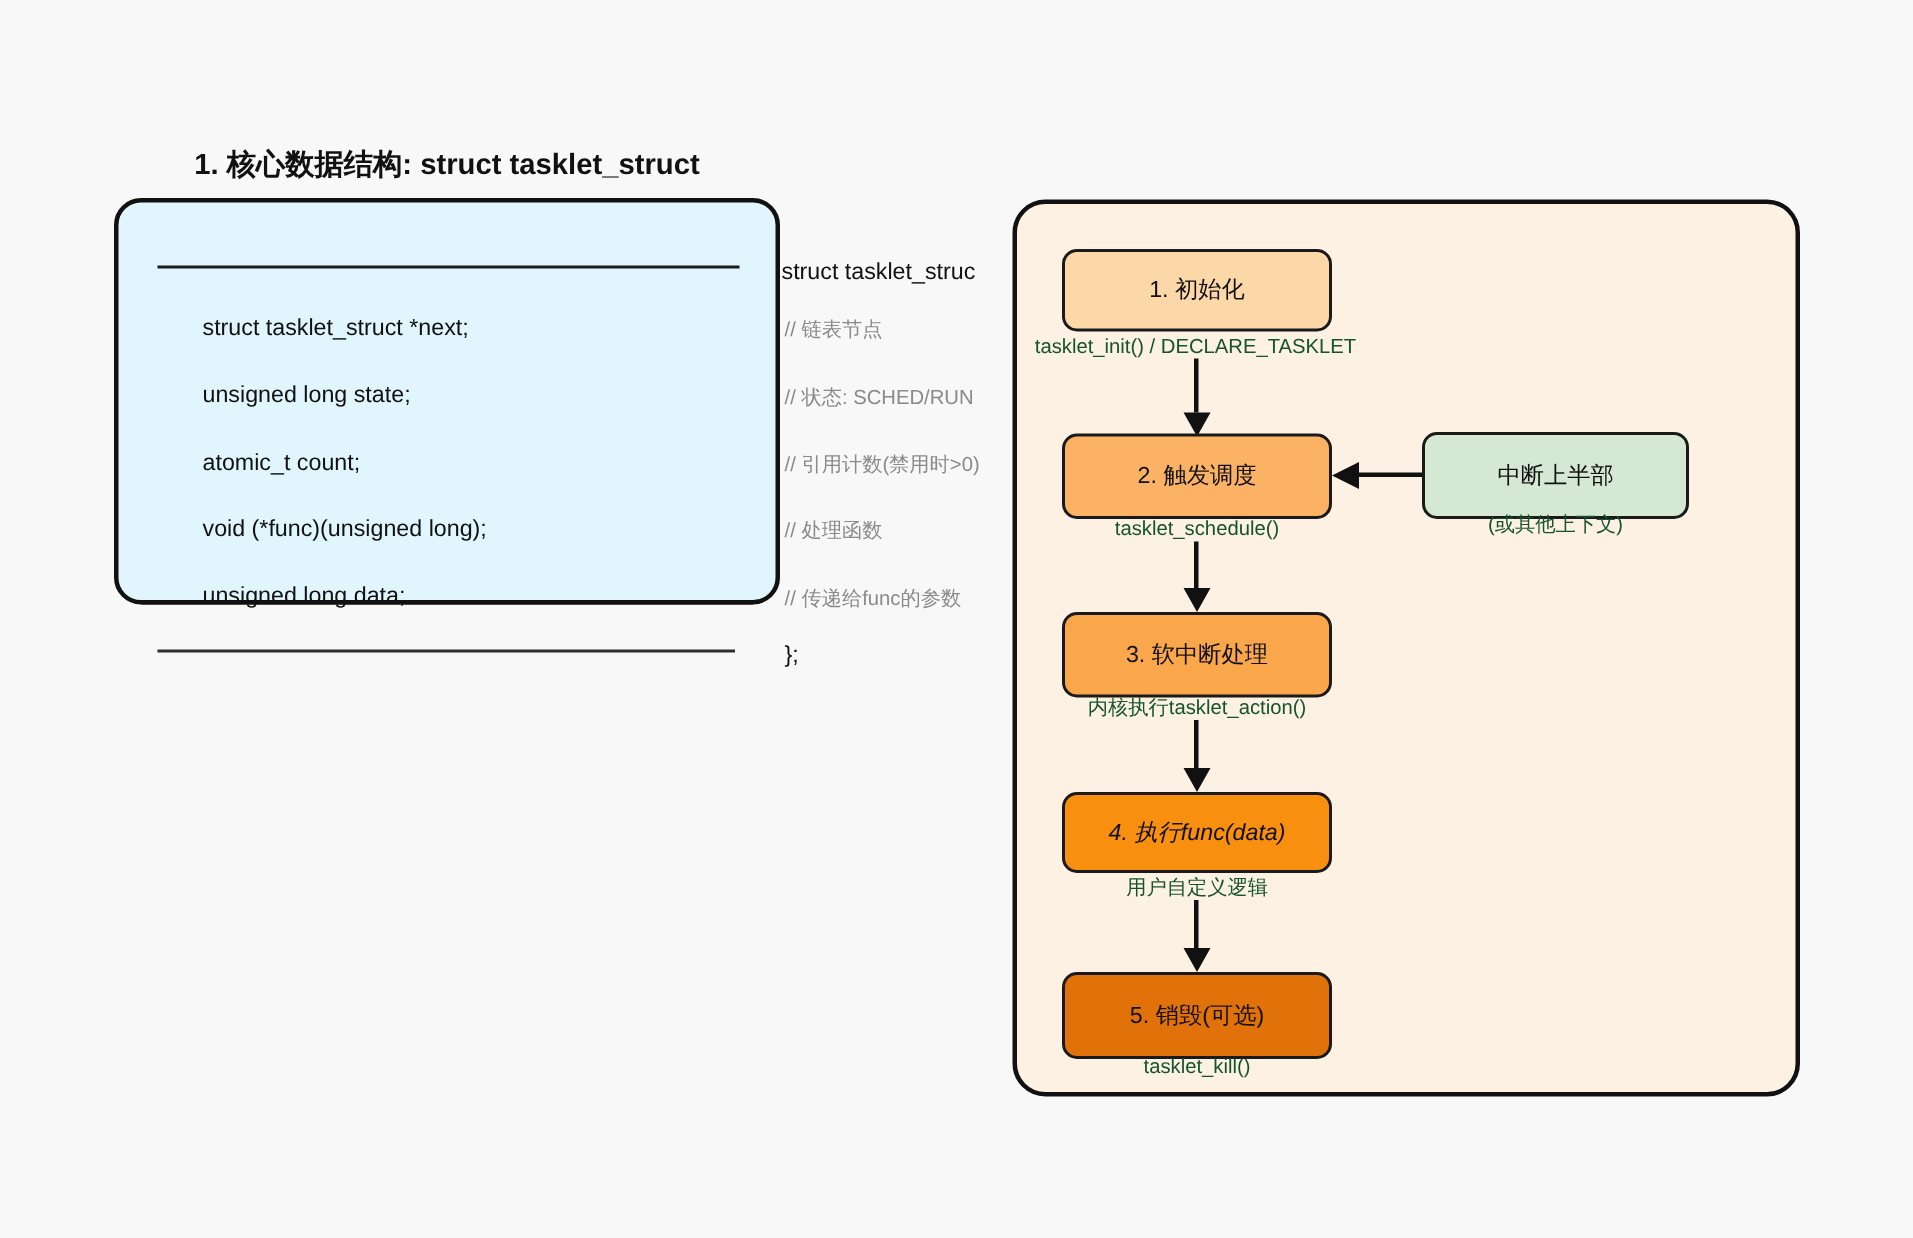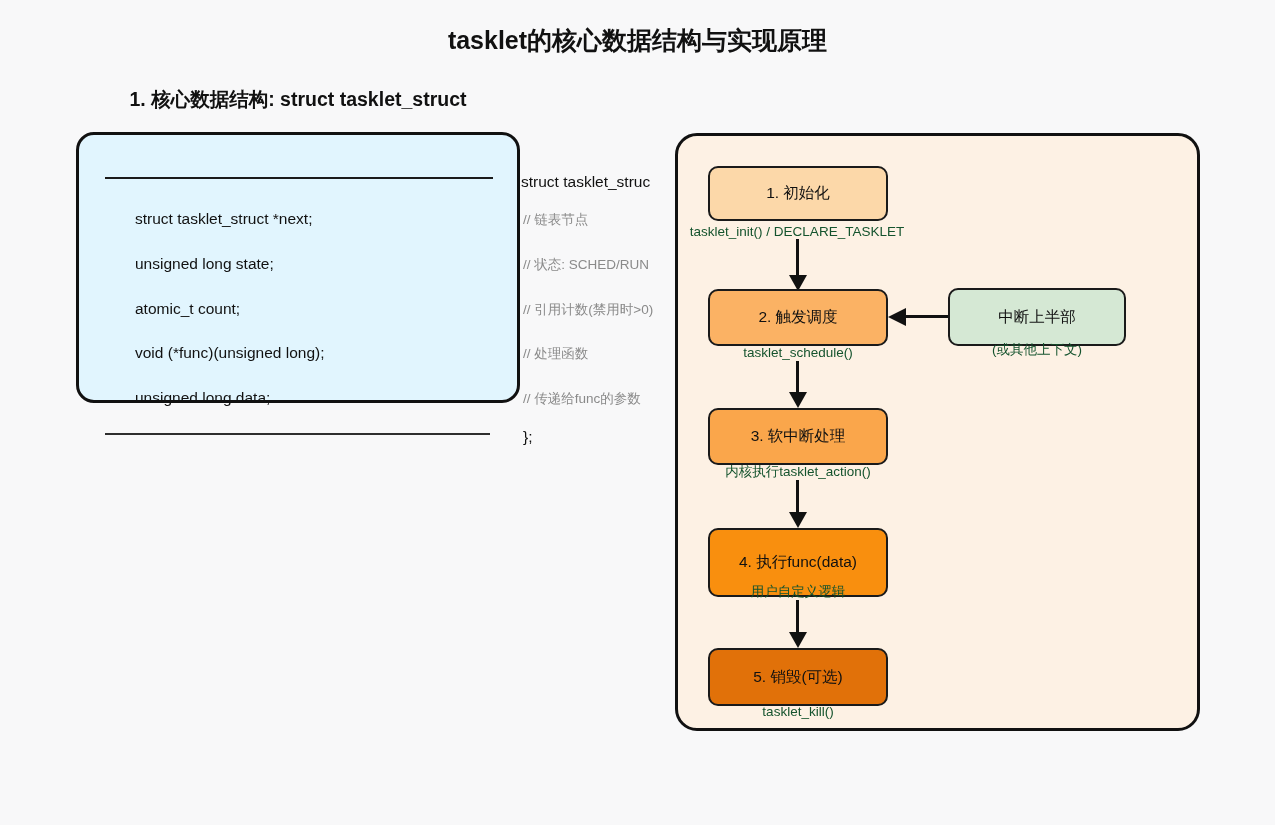--- a/index.html
+++ b/index.html
@@ -20,21 +20,21 @@
 
   .diagram-title{
     left:0;top:24px;width:100%;
     text-align:center;
     font-size:25px;font-weight:bold;color:#111;
   }
   .section-heading{
     font-size:19.5px;font-weight:bold;color:#111;
     text-align:center;white-space:nowrap;
   }
-  #heading-1{left:76px;top:86px;width:444px;}
+  #heading-1{left:76px;top:96px;width:444px;}
   #heading-2{left:675px;top:88px;width:525px;}
 
   
   #struct-box{
     left:76px;top:132px;width:444px;height:271px;
     border:3px solid #111;border-radius:18px;
     box-sizing:border-box;
     z-index:1;
   }
   .sep-line{background:#1a1a1a;height:2px;z-index:2;}
@@ -72,21 +72,21 @@
     position:absolute;
     border:2.5px solid #1a1a1a;border-radius:10px;
     box-sizing:border-box;
     display:flex;align-items:center;justify-content:center;
     font-size:15.5px;color:#111;
     z-index:4;
   }
   #node-1{left:30px;top:30px;width:180px;height:55px;}
   #node-2{left:30px;top:153px;width:180px;height:57px;}
   #node-3{left:30px;top:272px;width:180px;height:57px;}
-  #node-4{left:30px;top:392px;width:180px;height:69px;}
+  #node-4{left:30px;top:392px;width:180px;height:54px;font-style:italic;}
   #node-5{left:30px;top:512px;width:180px;height:58px;}
   #node-interrupt{left:270px;top:152px;width:178px;height:58px;}
 
   .flow-sublabel{
     position:absolute;
     transform:translate(-50%,-50%);
     font-size:13.5px;color:#14532d;white-space:nowrap;
     z-index:5;
   }
   #sublabel-1{left:119px;top:95px;}
@@ -125,21 +125,20 @@
     border-bottom:9px solid transparent;
     border-right:18px solid #111;
     z-index:3;
   }
 </style>
 </head>
 <body>
 
 <div id="canvas">
 
-  <div class="abs diagram-title">tasklet的核心数据结构与实现原理</div>
 
   <div class="abs section-heading" id="heading-1">1. 核心数据结构: struct tasklet_struct</div>
 
   <div class="abs" id="struct-box" style="background: rgb(225, 245, 254);"></div>
   <div class="abs sep-line" id="struct-sep-top"></div>
 
   <div class="abs code-line vcenter" style="top:219px">struct tasklet_struct *next;</div>
   <div class="abs code-line vcenter" style="top:264px">unsigned long state;</div>
   <div class="abs code-line vcenter" style="top:309px">atomic_t count;</div>
   <div class="abs code-line vcenter" style="top:353px">void (*func)(unsigned long);</div>

